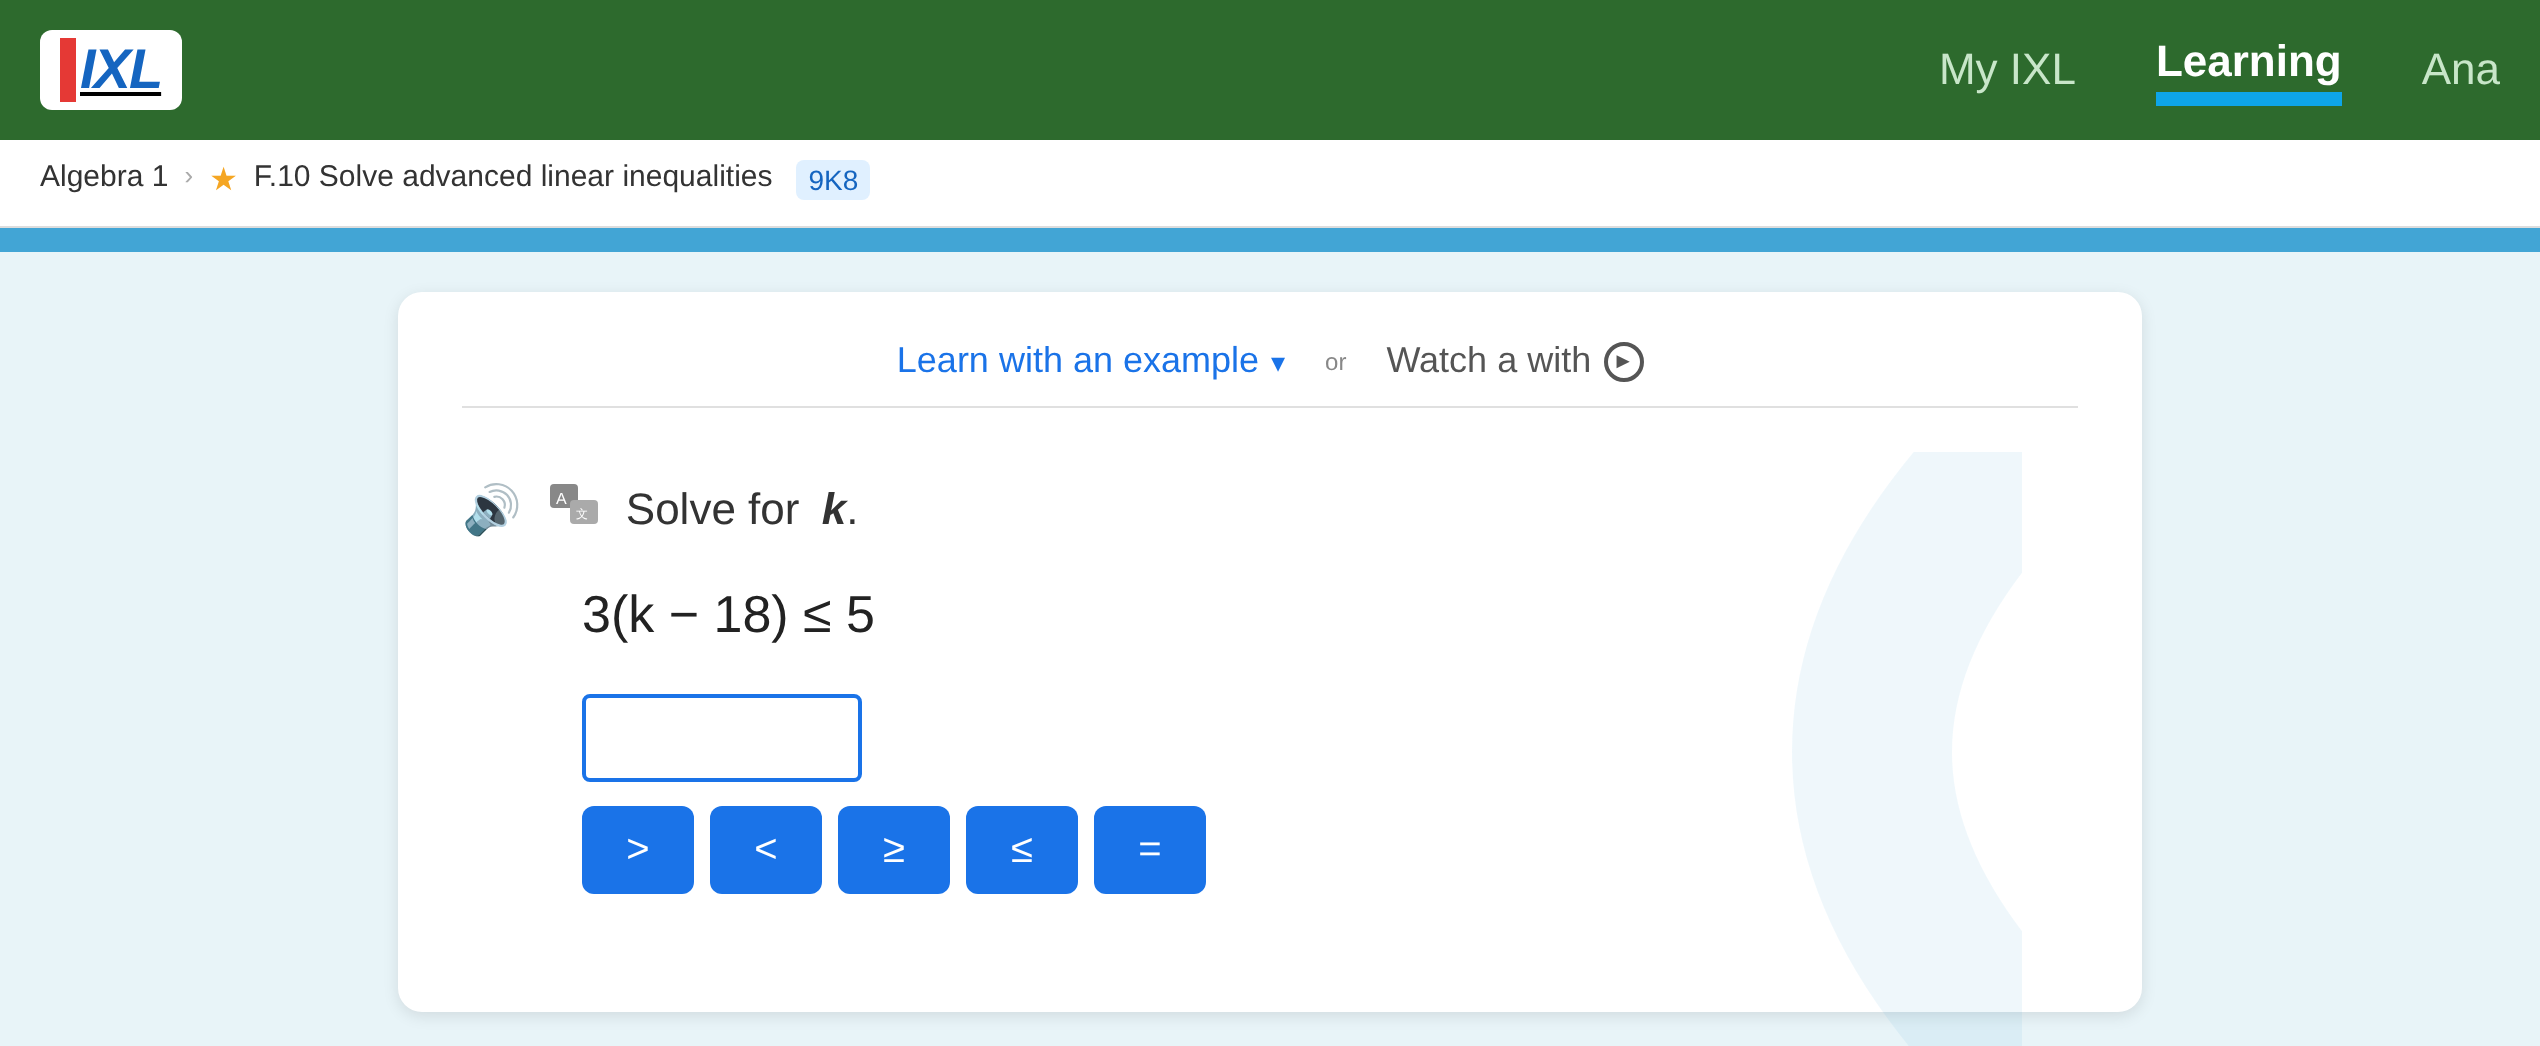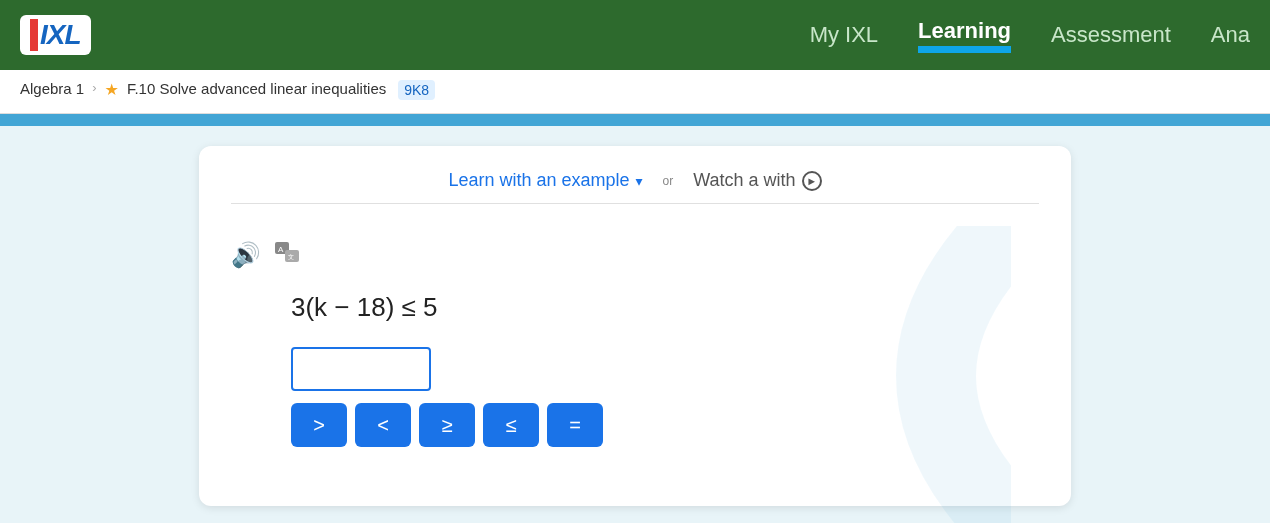--- a/index.html
+++ b/index.html
@@ -20,20 +20,21 @@
       padding: 0 20px;
       gap: 40px;
     }
 
     #logo-box {
       background: white;
       border-radius: 6px;
       padding: 4px 10px;
       display: flex;
       align-items: center;
+      text-decoration: underline;
     }
 
     #logo-bar {
       display: inline-block;
       width: 8px;
       height: 32px;
       background: #e53935;
       margin-right: 2px;
       vertical-align: middle;
     }
@@ -262,21 +263,20 @@
 <body>
 
 <div id="navbar">
   <div id="logo-box">
     <span id="logo-bar"></span>
     <span style="font-size:28px;font-weight:900;color:#1565c0;font-style:italic;letter-spacing:-1px;">IXL</span>
   </div>
   <div id="nav-links">
     <span class="nav-link">My IXL</span>
     <span class="nav-link active">Learning</span>
-    <span class="nav-link">Assessment</span>
     <span class="nav-link">Ana</span>
   </div>
 </div>
 
 <div id="breadcrumb-bar">
   <span>Algebra 1</span>
   <span class="chevron">›</span>
   <span class="star">★</span>
   <span>F.10 Solve advanced linear inequalities</span>
   <span class="skill-badge">9K8</span>
@@ -307,20 +307,24 @@
       <div id="problem-header">
         <span id="speaker-icon">🔊</span>
         <span id="translate-icon">
           <svg width="28" height="28" viewBox="0 0 28 28" fill="none">
             <rect x="2" y="4" width="14" height="12" rx="2" fill="#888"></rect>
             <rect x="12" y="12" width="14" height="12" rx="2" fill="#aaa"></rect>
             <text x="5" y="14" font-size="8" fill="white">A</text>
             <text x="15" y="21" font-size="6" fill="white">文</text>
           </svg>
         </span>
+        <span id="solve-label">
+          <span>Solve for</span>
+          <em style="margin-left:5px;">k</em><span>.</span>
+        </span>
       </div>
 
       <div id="equation">3(k − 18) ≤ 5</div>
 
       <div id="answer-row">
         <input id="answer-input" type="text" placeholder="" style="">
         <div id="symbol-buttons">
           <button class="sym-btn">&gt;</button>
           <button class="sym-btn">&lt;</button>
           <button class="sym-btn">≥</button>

